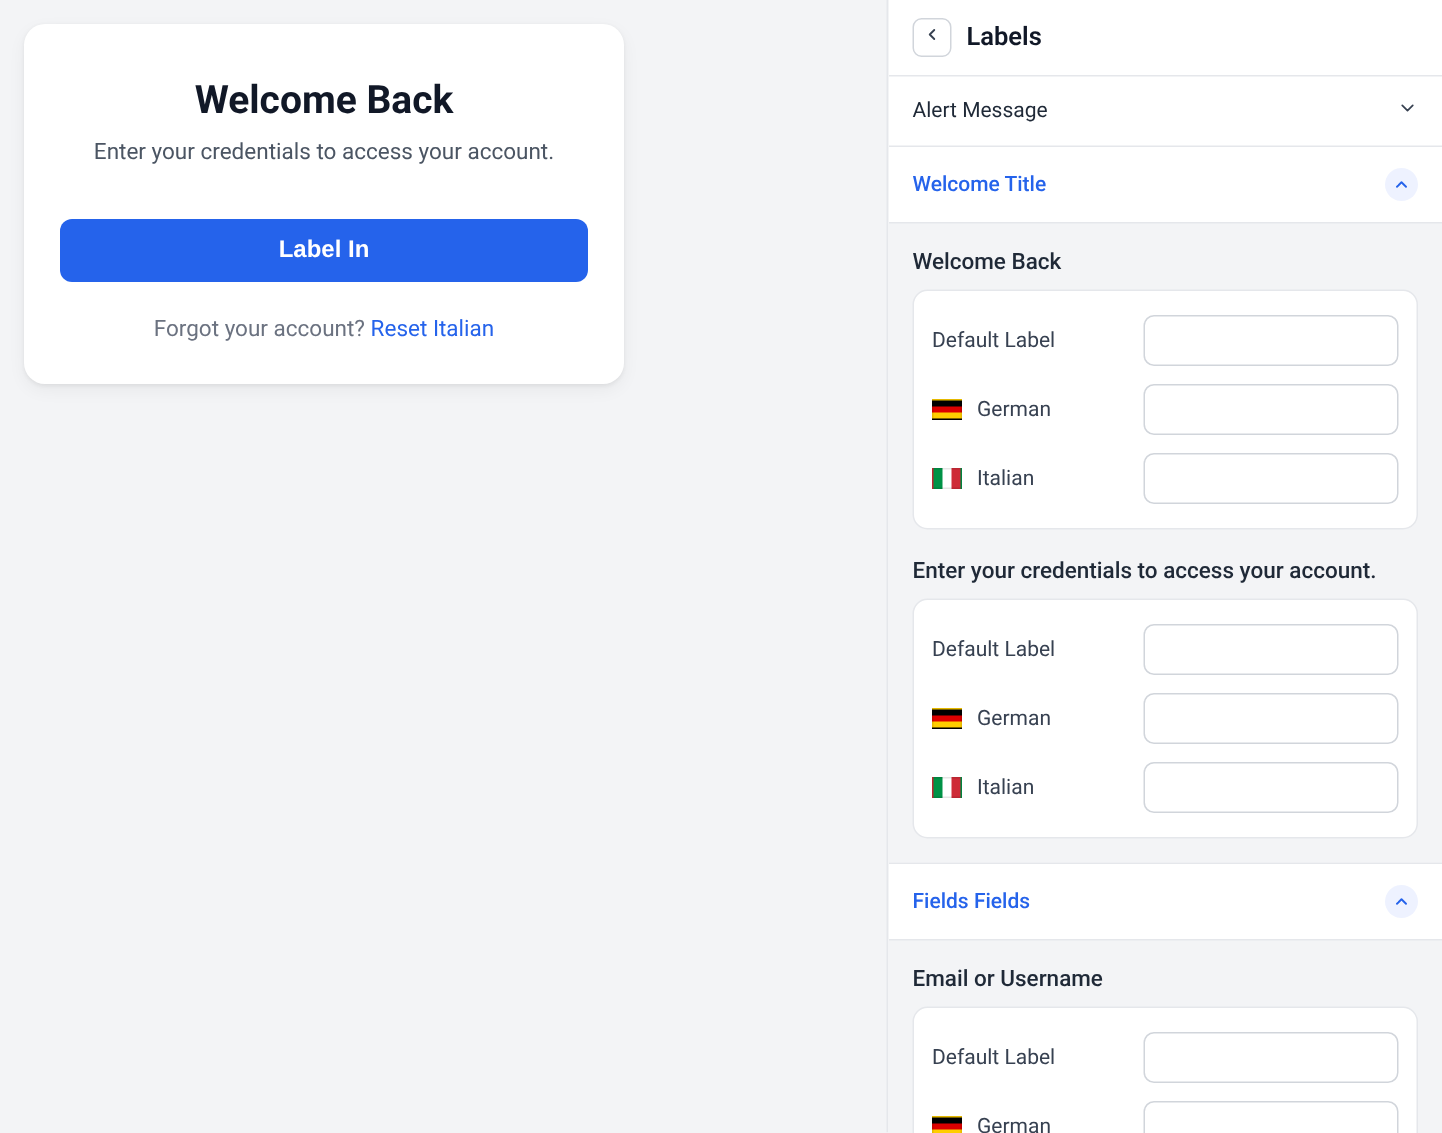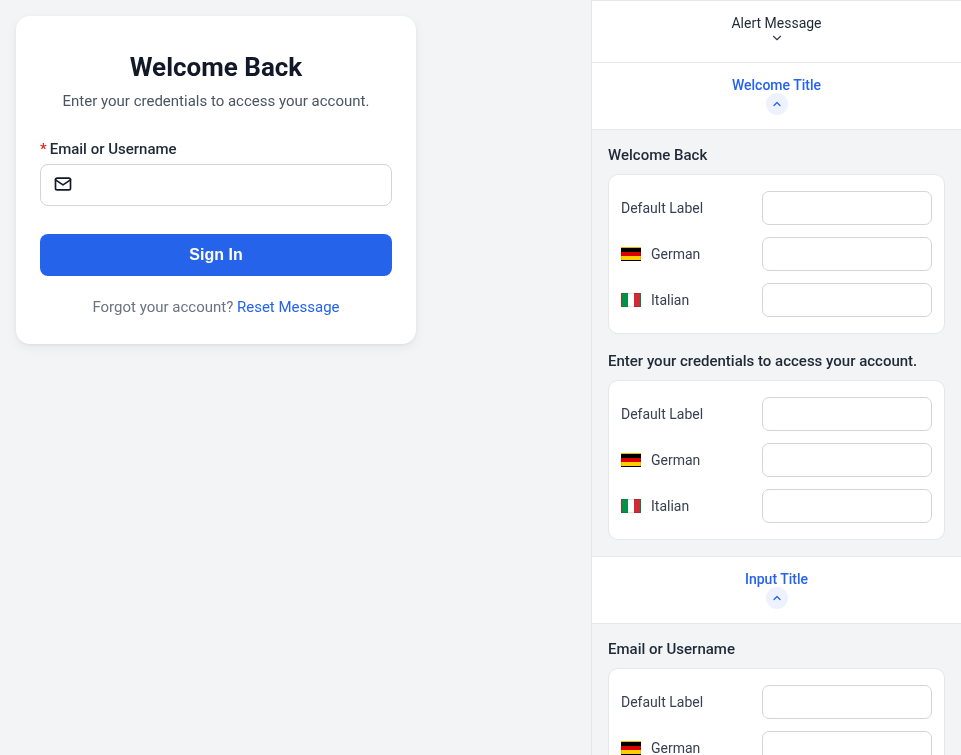--- a/index.html
+++ b/index.html
@@ -131,21 +131,20 @@
   .rp-title { font-size: 17px; font-weight: 600; color: #111827; }
   .accordion-item {
     border-top: 1px solid #e5e7eb;
   }
   .accordion-header {
     display: flex;
     align-items: center;
     justify-content: space-between;
     padding: 14px 16px;
     cursor: pointer;
-    flex-direction: column;
   }
   .accordion-header.collapsed { color: #1f2937; font-weight: 400; }
   .accordion-header.expanded { color: #2563eb; font-weight: 500; }
   .toggle-circle {
     width: 22px; height: 22px;
     border-radius: 50%;
     display: flex; align-items: center; justify-content: center;
   }
   .toggle-circle.expanded { background: #eef2ff; }
   .accordion-body {
@@ -195,43 +194,41 @@
 </style>
 </head>
 <body>
 
 <div class="left-pane">
 
   <div class="card">
     <h1>Welcome Back</h1>
     <div class="subtitle">Enter your credentials to access your account.</div>
 
-    <div class="field">
-      <label class="field-label"><span class="req">*</span><span>Email or Username</span></label>
-      <div class="input-wrap">
-        <span>
-          <svg width="20" height="20" viewBox="0 0 24 24" fill="none" stroke="#111827" stroke-width="2" stroke-linecap="round" stroke-linejoin="round">
-              <rect x="3" y="5" width="18" height="14" rx="2"></rect>
-              <polyline points="3 7 12 13 21 7"></polyline>
-            </svg>
-        </span>
-        <input type="text" style="">
-      </div>
-    </div>
-
-
-    <button class="signin-btn">Sign In</button>
+
+
+    <button class="signin-btn">Label In</button>
 
     <div class="forgot">
-      <span>Forgot your account? </span><a>Reset Message</a>
+      <span>Forgot your account? </span><a>Reset Italian</a>
     </div>
   </div>
 </div>
 
 <div class="right-pane">
+  <div class="rp-header">
+    <div class="back-btn">
+      <span>
+        <svg width="12" height="12" viewBox="0 0 24 24" fill="none" stroke="#374151" stroke-width="2.5" stroke-linecap="round" stroke-linejoin="round">
+            <polyline points="15 18 9 12 15 6"></polyline>
+          </svg>
+      </span>
+    </div>
+    <div class="rp-title">Labels</div>
+  </div>
 
   <div class="accordion-item">
     <div class="accordion-header collapsed">
       <span>Alert Message</span>
       <span>
         <svg width="14" height="14" viewBox="0 0 24 24" fill="none" stroke="#374151" stroke-width="2" stroke-linecap="round" stroke-linejoin="round">
             <polyline points="6 9 12 15 18 9"></polyline>
           </svg>
       </span>
     </div>
@@ -297,21 +294,21 @@
               </div>
             <input class="trans-input" style="">
           </div>
         </div>
       </div>
     </div>
   </div>
 
   <div class="accordion-item">
     <div class="accordion-header expanded">
-      <span>Input Title</span>
+      <span>Fields Fields</span>
       <span class="toggle-circle expanded">
         <svg width="12" height="12" viewBox="0 0 24 24" fill="none" stroke="#2563eb" stroke-width="2.5" stroke-linecap="round" stroke-linejoin="round">
             <polyline points="18 15 12 9 6 15"></polyline>
           </svg>
       </span>
     </div>
     <div class="accordion-body">
       <div class="labels-block">
         <div class="lbl-heading">Email or Username</div>
         <div class="lbl-card">

